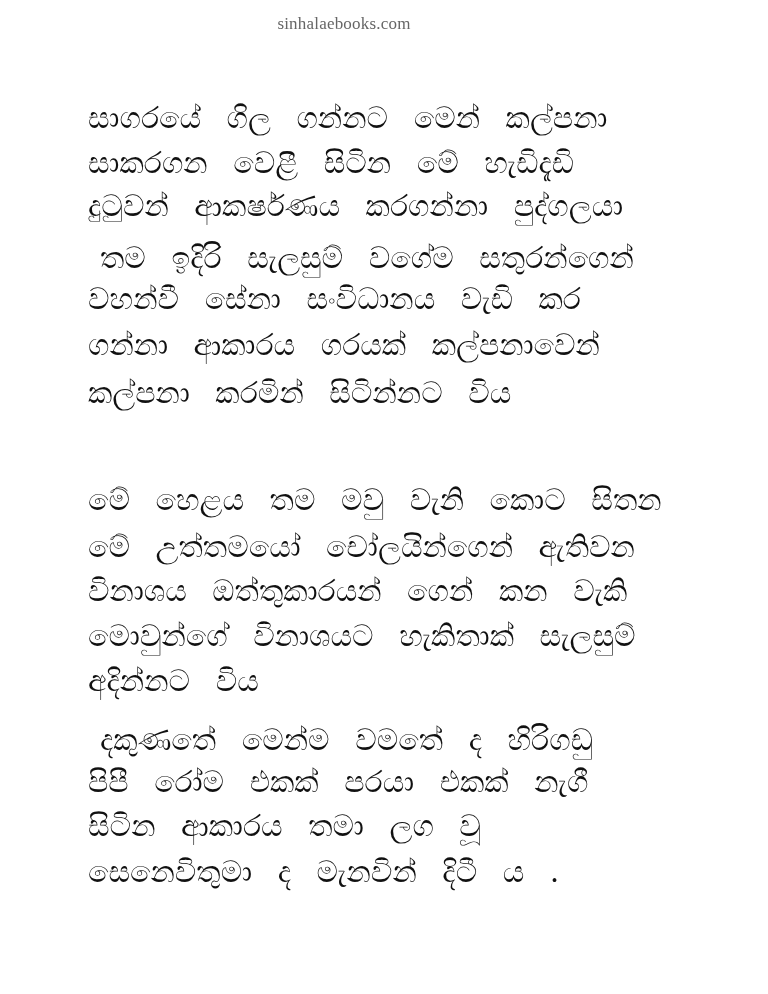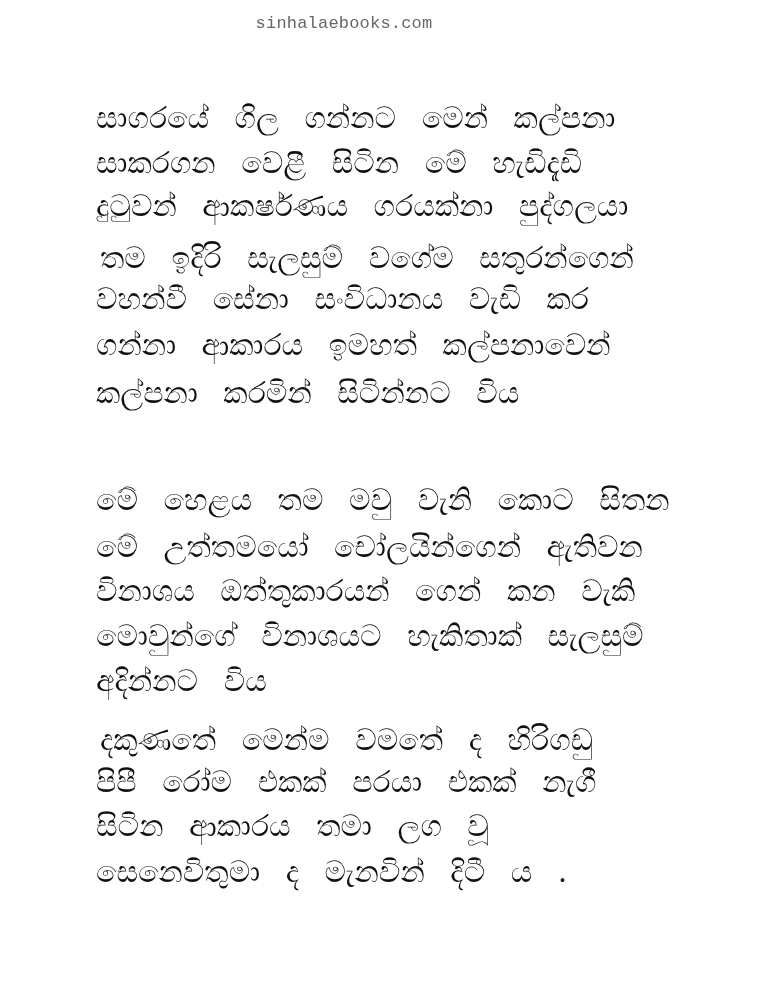--- a/index.html
+++ b/index.html
@@ -14,58 +14,58 @@
       overflow: hidden;
       font-family: "DejaVu Sans", sans-serif;
       color: #111111;
     }
     .watermark {
       position: absolute;
       top: 14px;
       left: 0;
       width: 688px;
       text-align: center;
-      font-family: Liberation Mono, monospace;
+      font-family: Liberation Serif, serif;
       font-size: 17px;
       color: #666666;
       letter-spacing: 0.2px;
     }
     .page {
       position: absolute;
       left: 88px;
       top: 0;
       width: 620px;
     }
     .line {
       position: absolute;
-      left: 8px;
+      left: 0;
       white-space: nowrap;
       font-family: "DejaVu Serif", serif;
       font-size: 30px;
       line-height: 40px;
       height: 40px;
       color: #111111;
       word-spacing: 16px;
     }
     .line.indent { left: 12px; }
   </style>
 </head>
 <body>
 
 <div class="watermark">sinhalaebooks.com</div>
 
 <div class="page">
 
   <div class="line" style="top:98px">සාගරයේ ගිල ගන්නට මෙන් කල්පනා</div>
   <div class="line" style="top:143px">සාකරගන වෙළී සිටින මේ හැඩිදැඩි</div>
-  <div class="line" style="top:186px">දුටුවන් ආකර්ෂණය ගරයක්නා පුද්ගලයා</div>
+  <div class="line" style="top:186px">දුටුවන් ආකර්ෂණය කරගන්නා පුද්ගලයා</div>
 
   <div class="line indent" style="top:238px">තම ඉදිරි සැලසුම් වගේම සතුරන්ගෙන්</div>
   <div class="line" style="top:279px">වහන්වී සේනා සංවිධානය වැඩි කර</div>
-  <div class="line" style="top:325px">ගන්නා ආකාරය ඉමහත් කල්පනාවෙන්</div>
+  <div class="line" style="top:325px">ගන්නා ආකාරය ගරයක් කල්පනාවෙන්</div>
   <div class="line" style="top:373px">කල්පනා කරමින් සිටින්නට විය</div>
 
   <div class="line" style="top:480px">මේ හෙළය තම මවු වැනි කොට සිතන</div>
   <div class="line" style="top:527px">මේ උත්තමයෝ චෝලයින්ගෙන් ඇතිවන</div>
   <div class="line" style="top:571px">විනාශය ඔත්තුකාරයන් ගෙන් කන වැකි</div>
   <div class="line" style="top:616px">මොවුන්ගේ විනාශයට හැකිතාක් සැලසුම්</div>
   <div class="line" style="top:661px">අදින්නට විය</div>
 
   <div class="line indent" style="top:720px">දකුණතේ මෙන්ම වමතේ ද හිරිගඩු</div>
   <div class="line" style="top:762px">පිපී රෝම එකක් පරයා එකක් නැගී</div>

